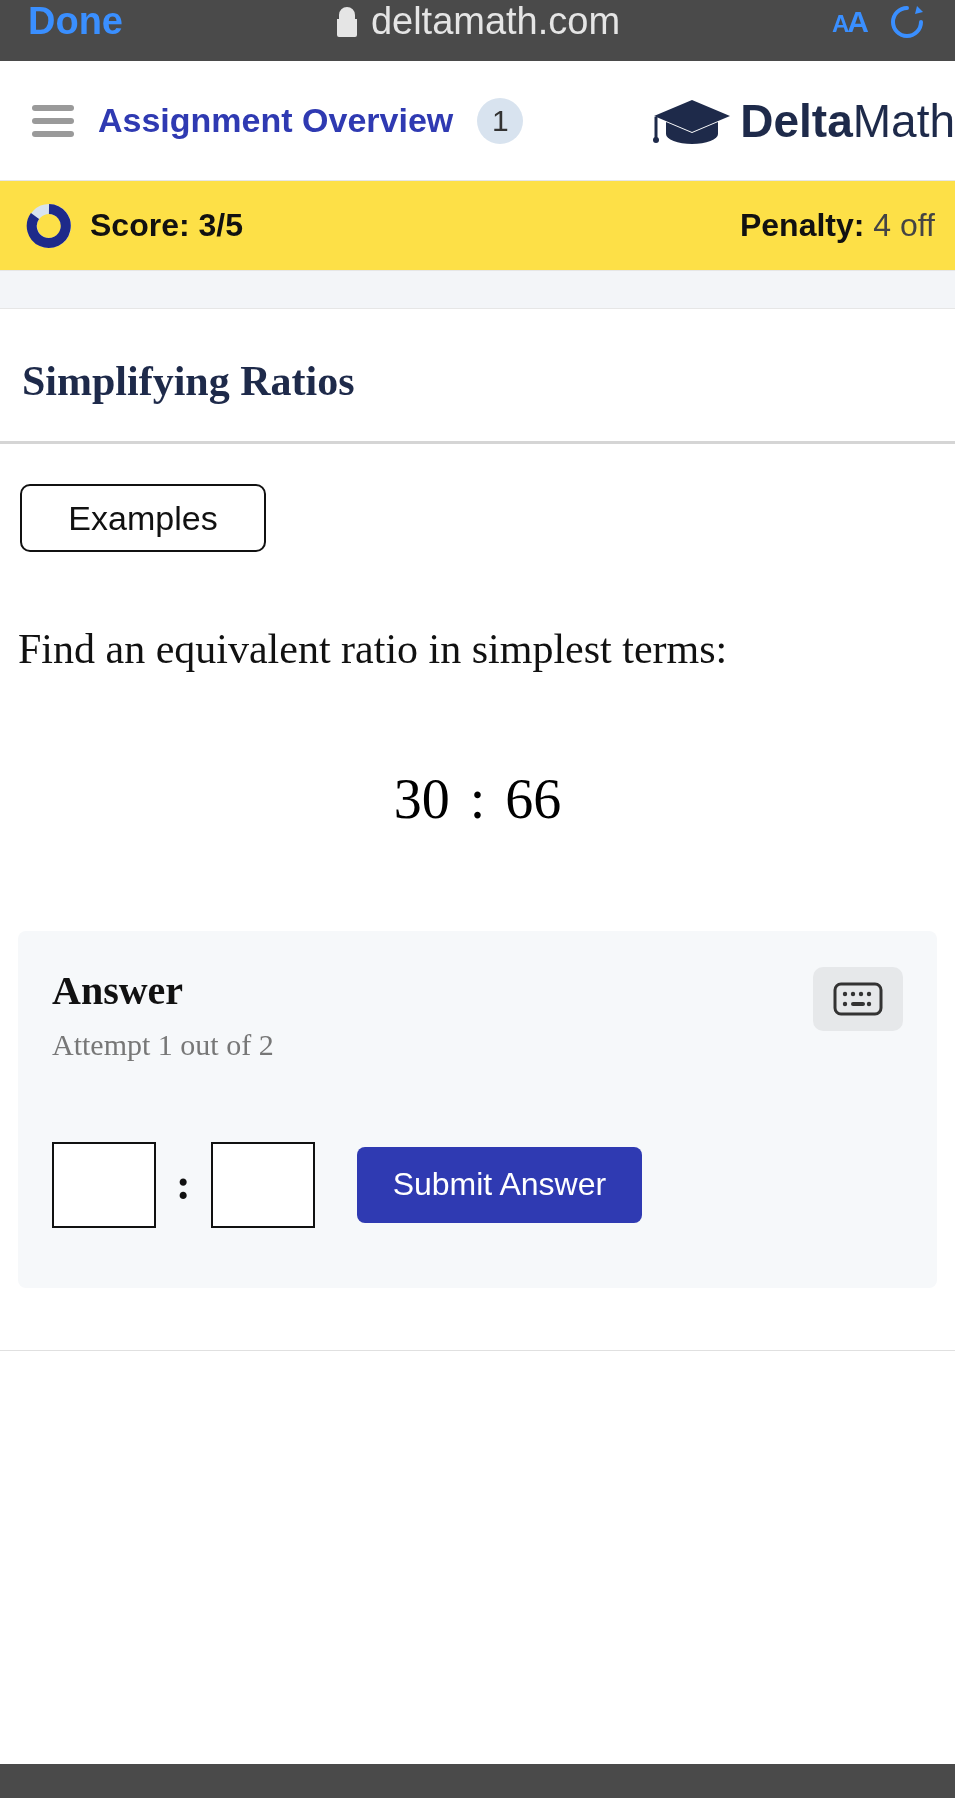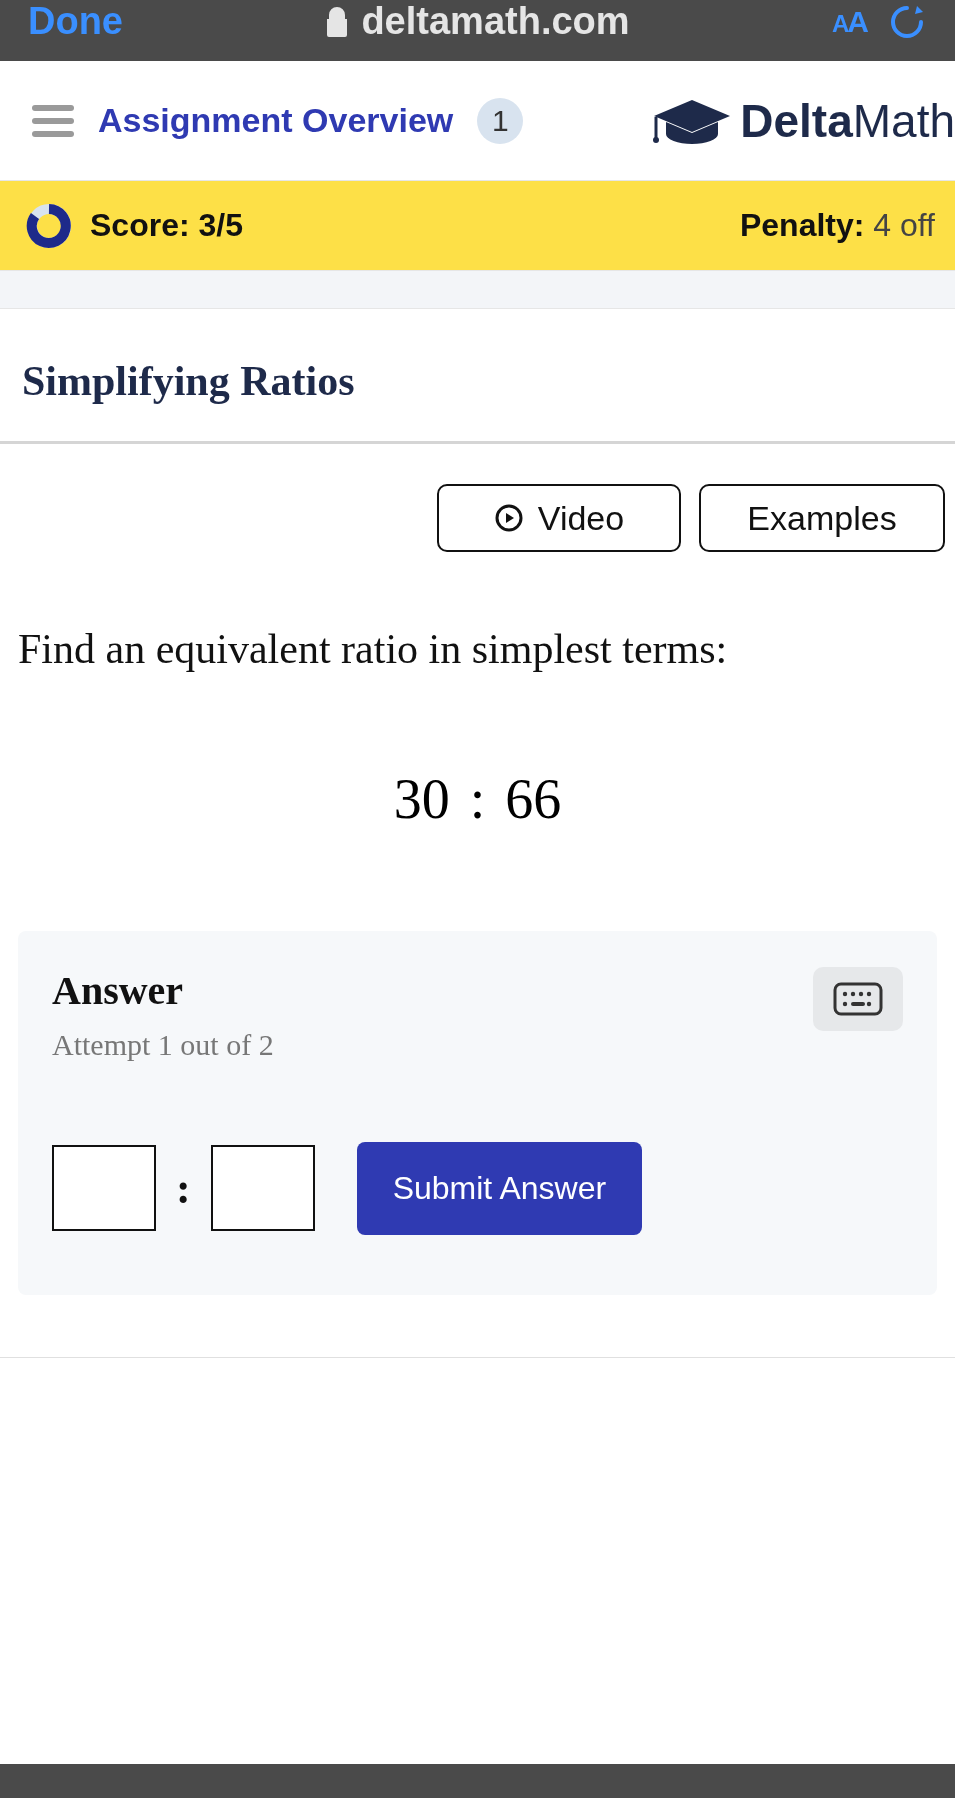--- a/index.html
+++ b/index.html
@@ -20,21 +20,21 @@
       font-weight: 600;
     }
     .url-block {
       flex: 1;
       display: flex;
       align-items: center;
       justify-content: center;
       gap: 12px;
       color: #e5e5e5;
       font-size: 38px;
-      font-weight: 700;
+      font-weight: 400;
     }
     .aa-block { color: #3a8fff; font-size: 30px; font-weight: 700; letter-spacing: -2px; }
     .aa-block .small-a { font-size: 24px; }
     .reload-icon { color: #3a8fff; }
     .lock-svg { fill: #e5e5e5; }
     
     
     .site-header {
       height: 120px;
       background: #fff;
@@ -222,21 +222,21 @@
       font-weight: 700;
       color: #111;
     }
     .submit-btn {
       background: #2f3ab2;
       color: #fff;
       font-size: 32px;
       font-weight: 400;
       border: none;
       border-radius: 8px;
-      height: 93px;
+      height: 76px;
       padding: 0 36px;
       margin-left: 22px;
     }
     
     
     .bottom-bar {
       position: absolute;
       bottom: 0;
       left: 0;
       right: 0;
@@ -299,27 +299,20 @@
   </span>
 </div>
 
 <div class="grey-strip"></div>
 
 <div class="problem-title-row">
   <h1 class="problem-title">Simplifying Ratios</h1>
 </div>
 
 <div class="question-row">
-  <button class="qbtn video-btn">
-    <svg width="30" height="30" viewBox="0 0 30 30">
-      <circle cx="15" cy="15" r="12" fill="none" stroke="#111" stroke-width="3"></circle>
-      <path d="M12 10 l8 5 l-8 5 z" fill="#111"></path>
-    </svg>
-    <span>Video</span>
-  </button>
   <button class="qbtn examples-btn">
     <span>Examples</span>
   </button>
 </div>
 
 <div class="prompt-row">
   <p class="prompt-text">Find an equivalent ratio in simplest terms:</p>
   <div class="ratio-display">30 : 66</div>
 </div>
 

